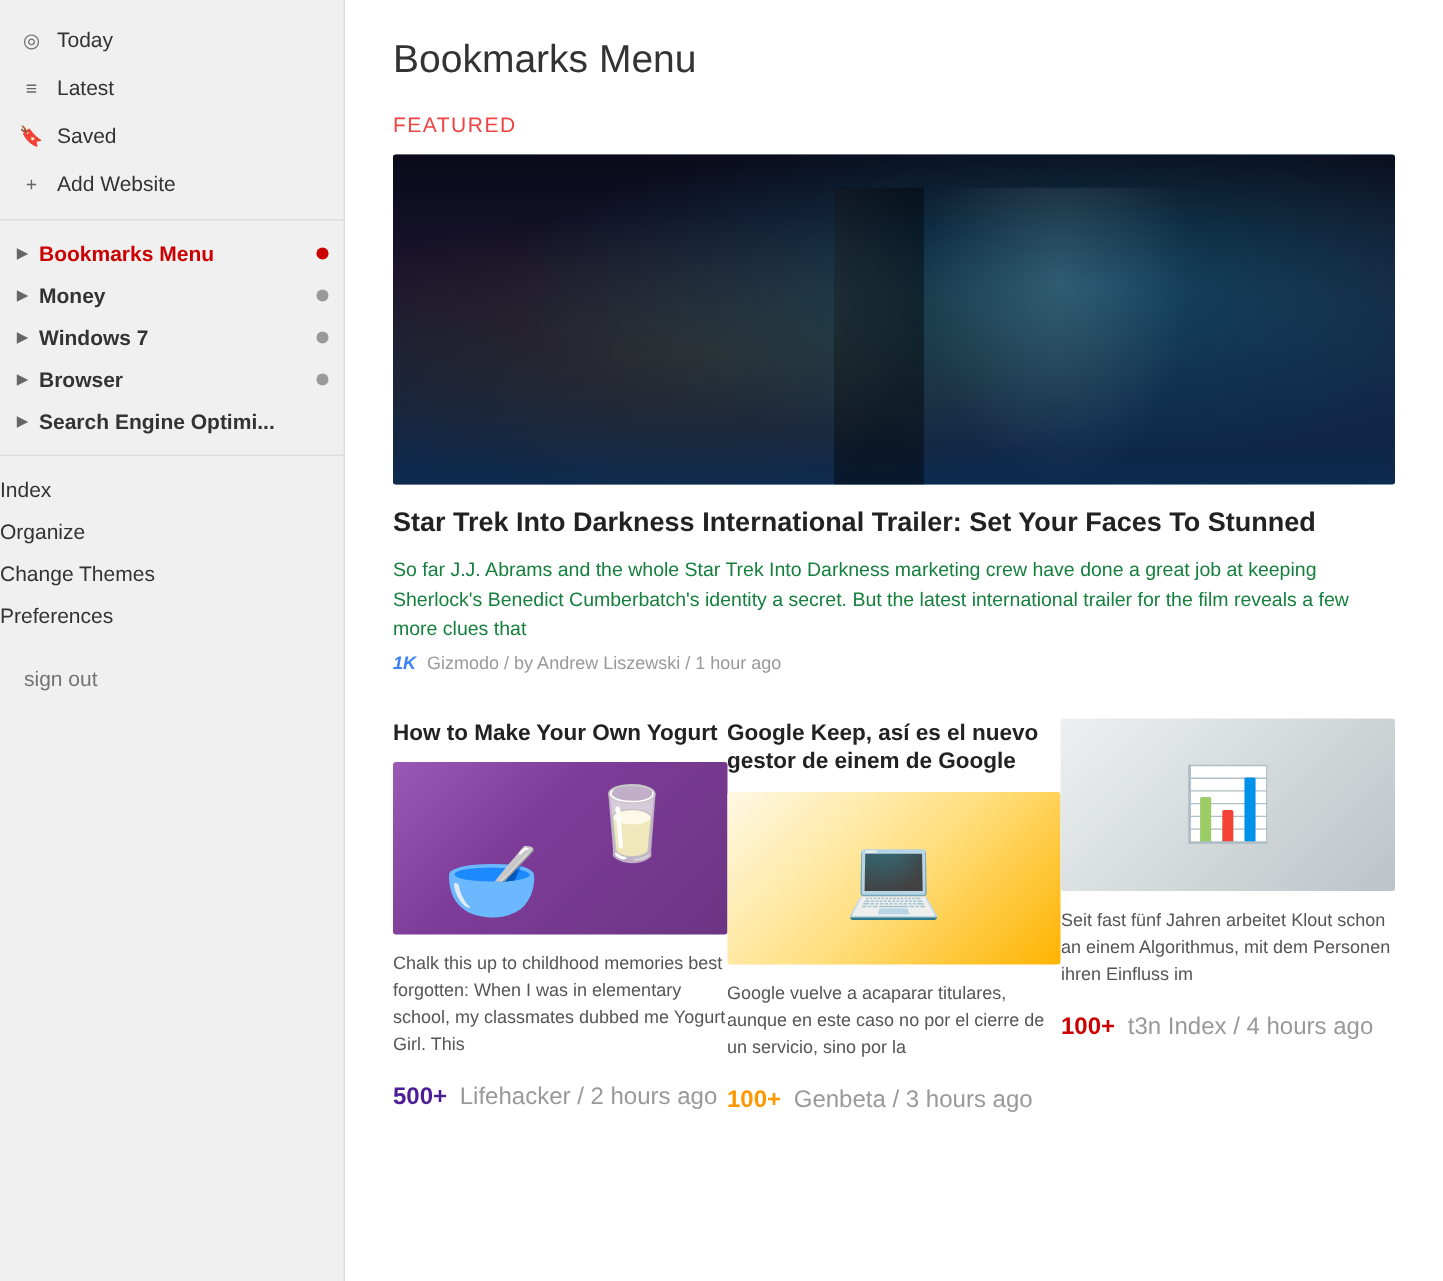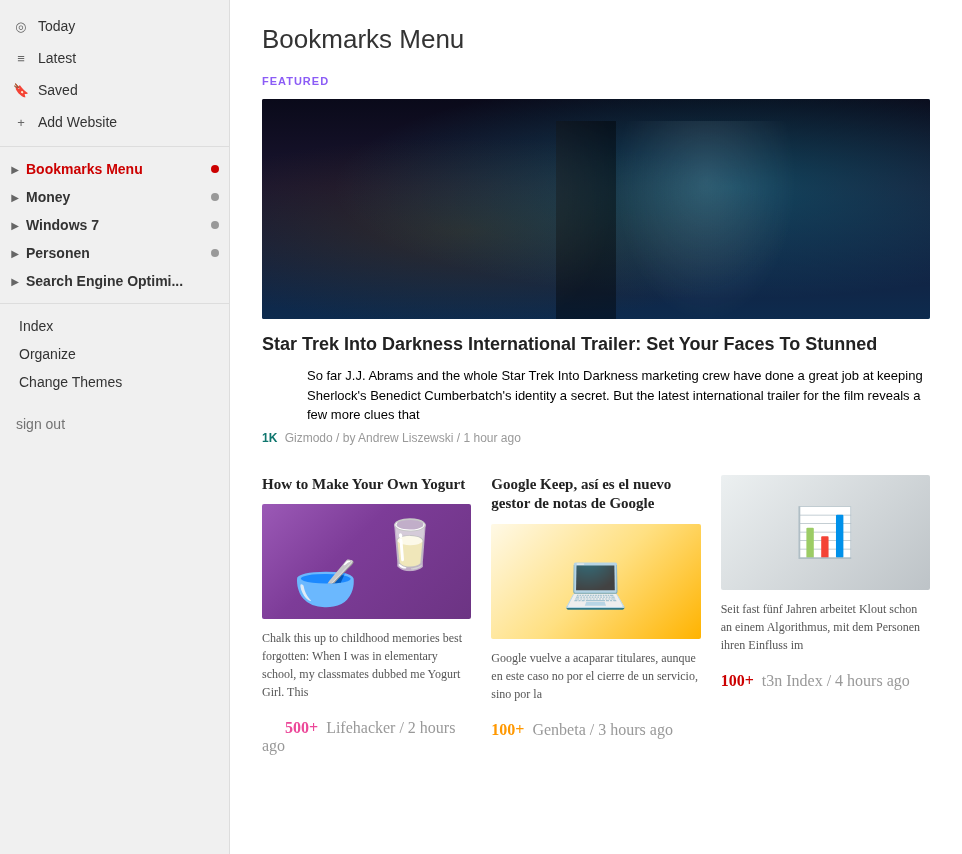--- a/index.html
+++ b/index.html
@@ -65,21 +65,21 @@
       height: 8px;
       border-radius: 50%;
       background: #c00;
       margin-left: 4px;
     }
     .bm-item.active .bm-label { color: #cc0000; }
     .bm-item .dot-gray { background: #999; }
 
     
     .sidebar-util {
-      padding: 6px 19px;
+      padding: 6px 0;
       cursor: pointer;
       color: #333;
       font-size: 14px;
     }
 
     .sidebar-signout {
       padding: 20px 16px 6px;
       color: #737373;
       cursor: pointer;
       font-size: 14px;
@@ -94,23 +94,23 @@
     }
 
     .page-title {
       font-size: 26px;
       font-weight: normal;
       color: #333;
       margin-bottom: 20px;
     }
 
     .featured-label {
-      font-size: 11px;
-      font-weight: bold;
-      color: #8b5cf6;
+      font-size: 14px;
+      font-weight: normal;
+      color: #ef4444;
       letter-spacing: 1px;
       margin-bottom: 12px;
     }
 
     
     .featured-image {
       width: 100%;
       height: 220px;
       background: linear-gradient(135deg, #1a1a2e 0%, #16213e 30%, #0f3460 60%, #1a5276 80%, #2e86ab 100%);
       border-radius: 2px;
@@ -141,43 +141,41 @@
     .featured-title {
       font-size: 18px;
       font-weight: bold;
       color: #222;
       margin-bottom: 10px;
       line-height: 1.3;
     }
 
     .featured-desc {
       font-size: 13px;
-      color: #000000;
+      color: #15803d;
       line-height: 1.5;
       margin-bottom: 6px;
-      margin-left: 45px;
     }
 
     .featured-meta {
       font-size: 12px;
       color: #999;
       margin-bottom: 30px;
     }
     .featured-meta .count {
-      color: #0f766e;
+      color: #3b82f6;
       font-weight: bold;
       margin-right: 4px;
+      font-style: italic;
     }
 
     
     .articles-grid {
       display: grid;
       grid-template-columns: 1fr 1fr 1fr;
-      gap: 20px;
-      font-family: Liberation Serif, serif;
     }
 
     .article-card { }
     .article-card .art-title {
       font-size: 15px;
       font-weight: bold;
       color: #222;
       margin-bottom: 10px;
       line-height: 1.3;
     }
@@ -244,21 +242,21 @@
     }
 
     .art-meta {
       font-size: 16px;
       color: #999;
     }
     .art-meta .count {
       font-weight: bold;
       margin-right: 4px;
     }
-    .art-meta .count.green { color: #ec4899; margin-left: 23px; }
+    .art-meta .count.green { color: #4c1d95; }
     .art-meta .count.orange { color: #ff9800; }
     .art-meta .count.red { color: #cc0000; }
   </style>
 </head>
 <body>
 
 <div id="sidebar">
 
   <div>
     <div class="sidebar-nav-item">
@@ -292,35 +290,36 @@
       <span class="bm-label">Money</span>
       <span class="dot dot-gray"></span>
     </div>
     <div class="bm-item">
       <span class="chevron">▶</span>
       <span class="bm-label">Windows 7</span>
       <span class="dot dot-gray"></span>
     </div>
     <div class="bm-item">
       <span class="chevron">▶</span>
-      <span class="bm-label">Personen</span>
+      <span class="bm-label">Browser</span>
       <span class="dot dot-gray"></span>
     </div>
     <div class="bm-item">
       <span class="chevron">▶</span>
       <span class="bm-label">Search Engine Optimi...</span>
     </div>
   </div>
 
   <div class="sidebar-divider"></div>
 
   <div>
     <div class="sidebar-util">Index</div>
     <div class="sidebar-util">Organize</div>
     <div class="sidebar-util">Change Themes</div>
+    <div class="sidebar-util">Preferences</div>
   </div>
 
   <div class="sidebar-signout">sign out</div>
 </div>
 
 <div id="main">
 
   <h1 class="page-title">Bookmarks Menu</h1>
 
   <div class="featured-label">FEATURED</div>
@@ -346,21 +345,21 @@
       <div class="art-desc">Chalk this up to childhood memories best forgotten: When I was in elementary school, my classmates dubbed me Yogurt Girl. This</div>
       <div class="art-meta">
         <span class="count green">500+</span>
         <span>Lifehacker</span>
         <span> / </span>
         <span>2 hours ago</span>
       </div>
     </div>
 
     <div class="article-card">
-      <div class="art-title">Google Keep, así es el nuevo gestor de notas de Google</div>
+      <div class="art-title">Google Keep, así es el nuevo gestor de einem de Google</div>
       <div class="art-thumb google-keep"></div>
       <div class="art-desc">Google vuelve a acaparar titulares, aunque en este caso no por el cierre de un servicio, sino por la</div>
       <div class="art-meta">
         <span class="count orange">100+</span>
         <span>Genbeta</span>
         <span> / </span>
         <span>3 hours ago</span>
       </div>
     </div>
 

